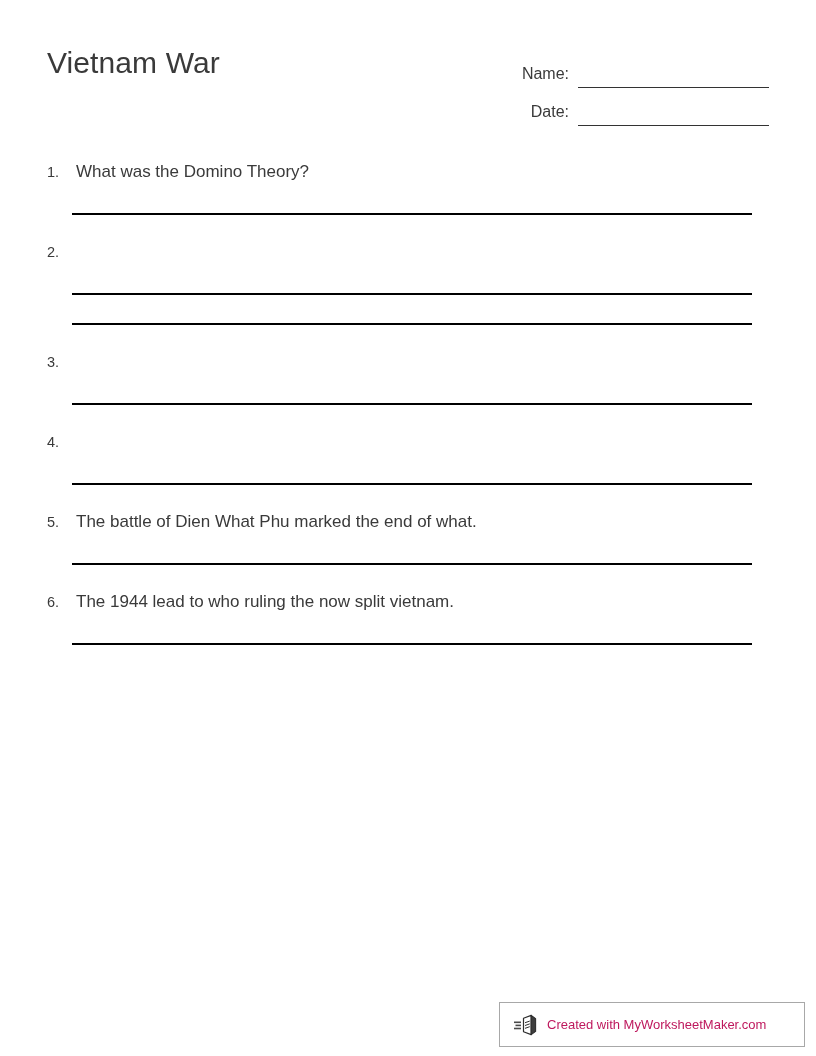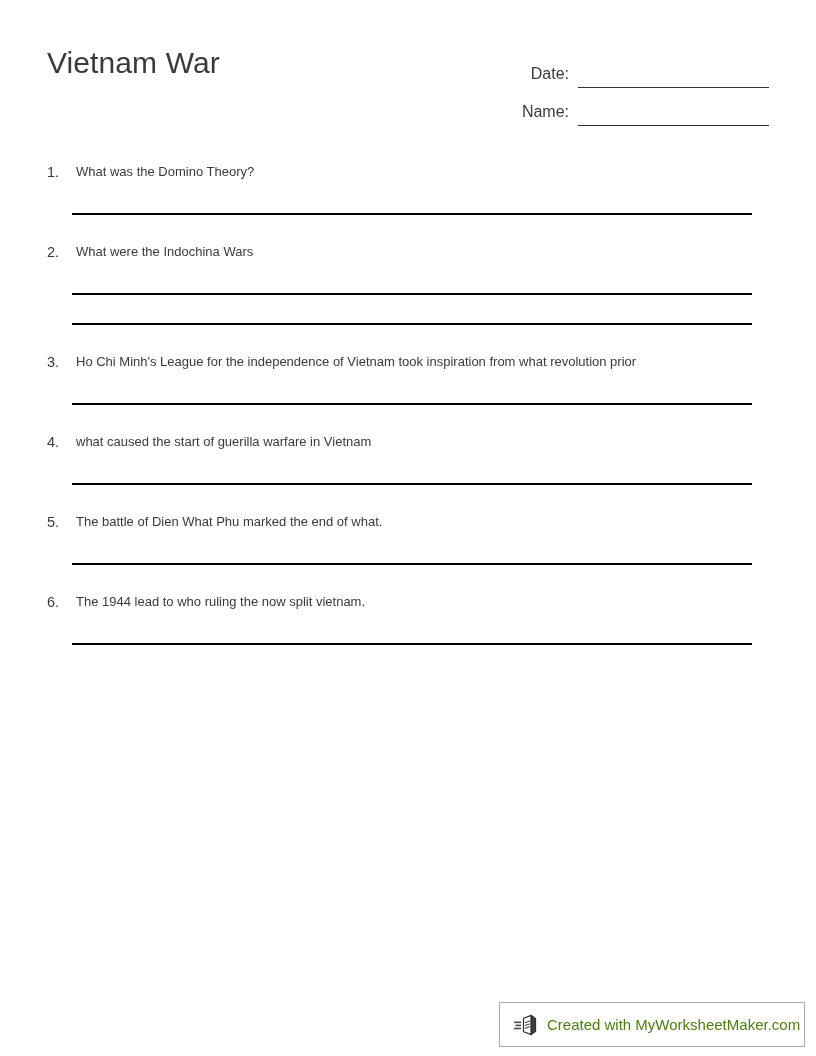--- a/index.html
+++ b/index.html
@@ -96,21 +96,21 @@
 
   .question-number {
     width: 29px;
     flex: 0 0 29px;
     font-size: 14.5px;
     line-height: 22px;
     color: #3a3a3a;
   }
 
   .question-text {
-    font-size: 13px;
+    font-size: 17px;
     line-height: 22px;
     color: #3a3a3a;
     white-space: nowrap;
   }
 
   .answer-lines {
     position: relative;
     margin-left: 25px;
     width: 680px;
   }
@@ -142,86 +142,83 @@
 
   .badge-logo {
     width: 26px;
     height: 24px;
     flex: 0 0 26px;
     position: relative;
     margin-right: 7px;
   }
 
   .badge-text {
-    font-size: 15px;
-    color: #4d7c0f;
+    font-size: 13px;
+    color: #be185d;
     line-height: 20px;
     white-space: nowrap;
   }
 </style>
 </head>
 <body>
 
 <div class="page">
 
   <div class="header">
     <div class="worksheet-title">Vietnam War</div>
 
     <div class="meta-fields">
       <div class="meta-row">
+        <span class="meta-label">Name:</span>
+        <span class="meta-line"></span>
+      </div>
+      <div class="meta-row">
         <span class="meta-label">Date:</span>
         <span class="meta-line"></span>
       </div>
-      <div class="meta-row">
-        <span class="meta-label">Name:</span>
-        <span class="meta-line"></span>
-      </div>
     </div>
   </div>
 
   <div class="questions">
 
     <div class="question-block">
       <div class="question-row">
         <span class="question-number">1.</span>
         <span class="question-text">What was the Domino Theory?</span>
       </div>
       <div class="answer-lines">
         <div class="answer-line"></div>
       </div>
     </div>
     <div class="block-gap"></div>
 
     <div class="question-block">
       <div class="question-row">
         <span class="question-number">2.</span>
-        <span class="question-text">What were the Indochina Wars</span>
       </div>
       <div class="answer-lines">
         <div class="answer-line"></div>
         <div class="answer-line"></div>
       </div>
     </div>
     <div class="block-gap"></div>
 
     <div class="question-block">
       <div class="question-row">
         <span class="question-number">3.</span>
-        <span class="question-text">Ho Chi Minh's League for the independence of Vietnam took inspiration from what revolution prior</span>
       </div>
       <div class="answer-lines">
         <div class="answer-line"></div>
       </div>
     </div>
     <div class="block-gap"></div>
 
     <div class="question-block">
       <div class="question-row">
         <span class="question-number">4.</span>
-        <span class="question-text">what caused the start of guerilla warfare in Vietnam</span>
       </div>
       <div class="answer-lines">
         <div class="answer-line"></div>
       </div>
     </div>
     <div class="block-gap"></div>
 
     <div class="question-block">
       <div class="question-row">
         <span class="question-number">5.</span>

